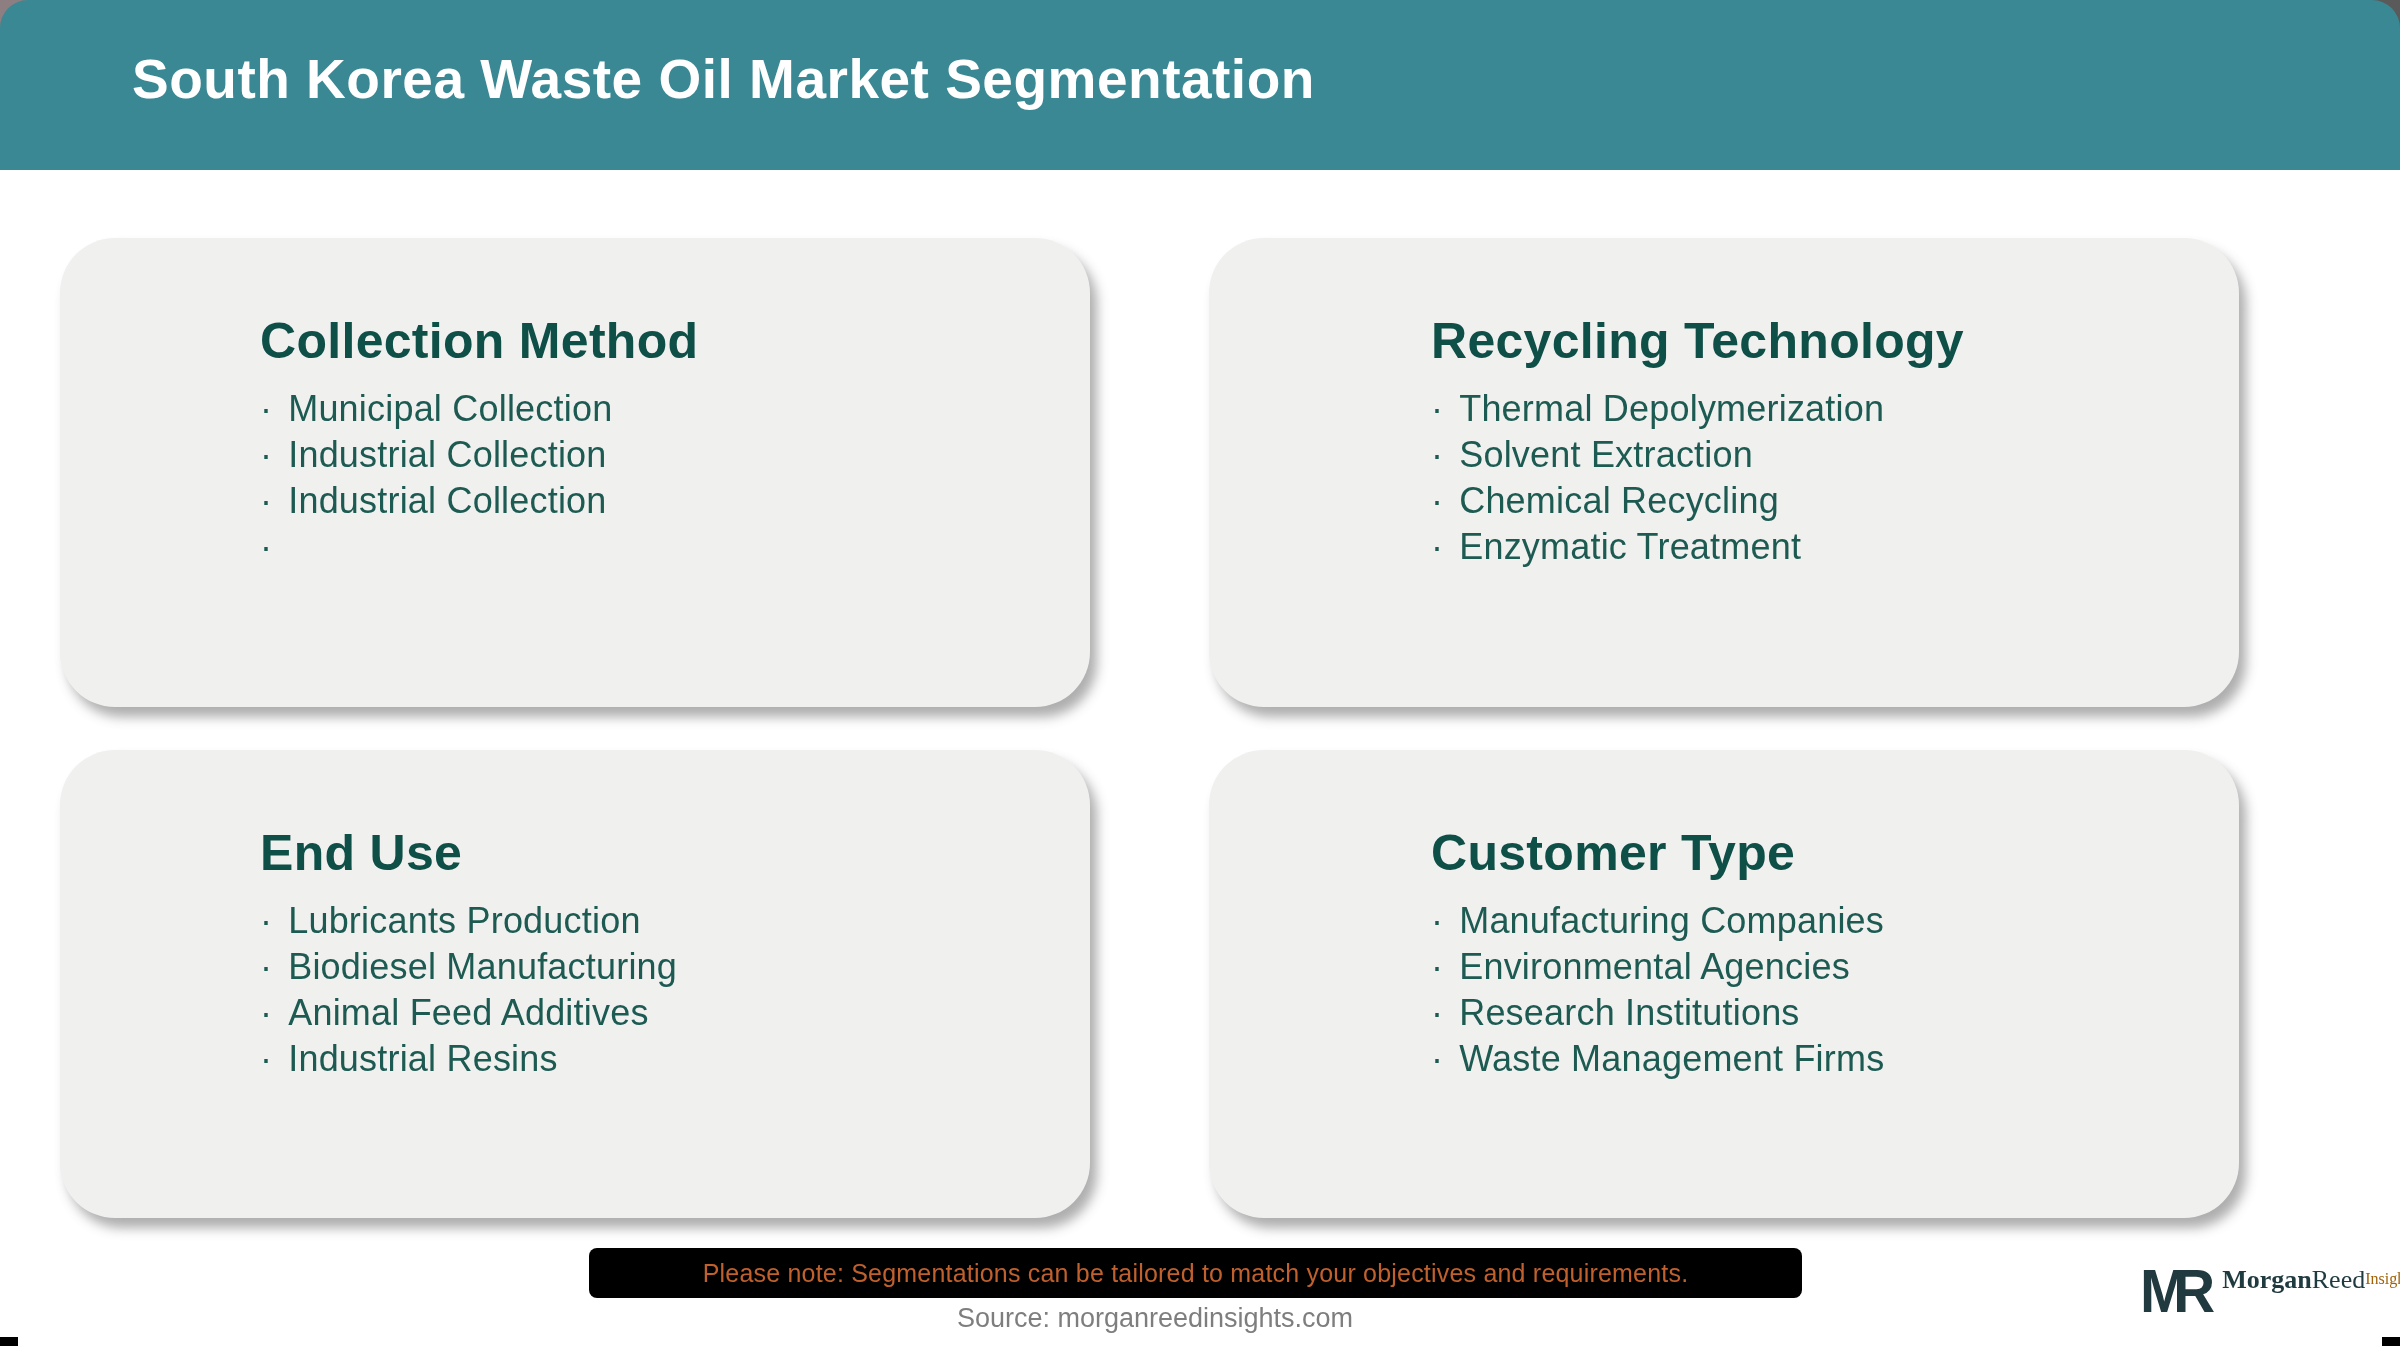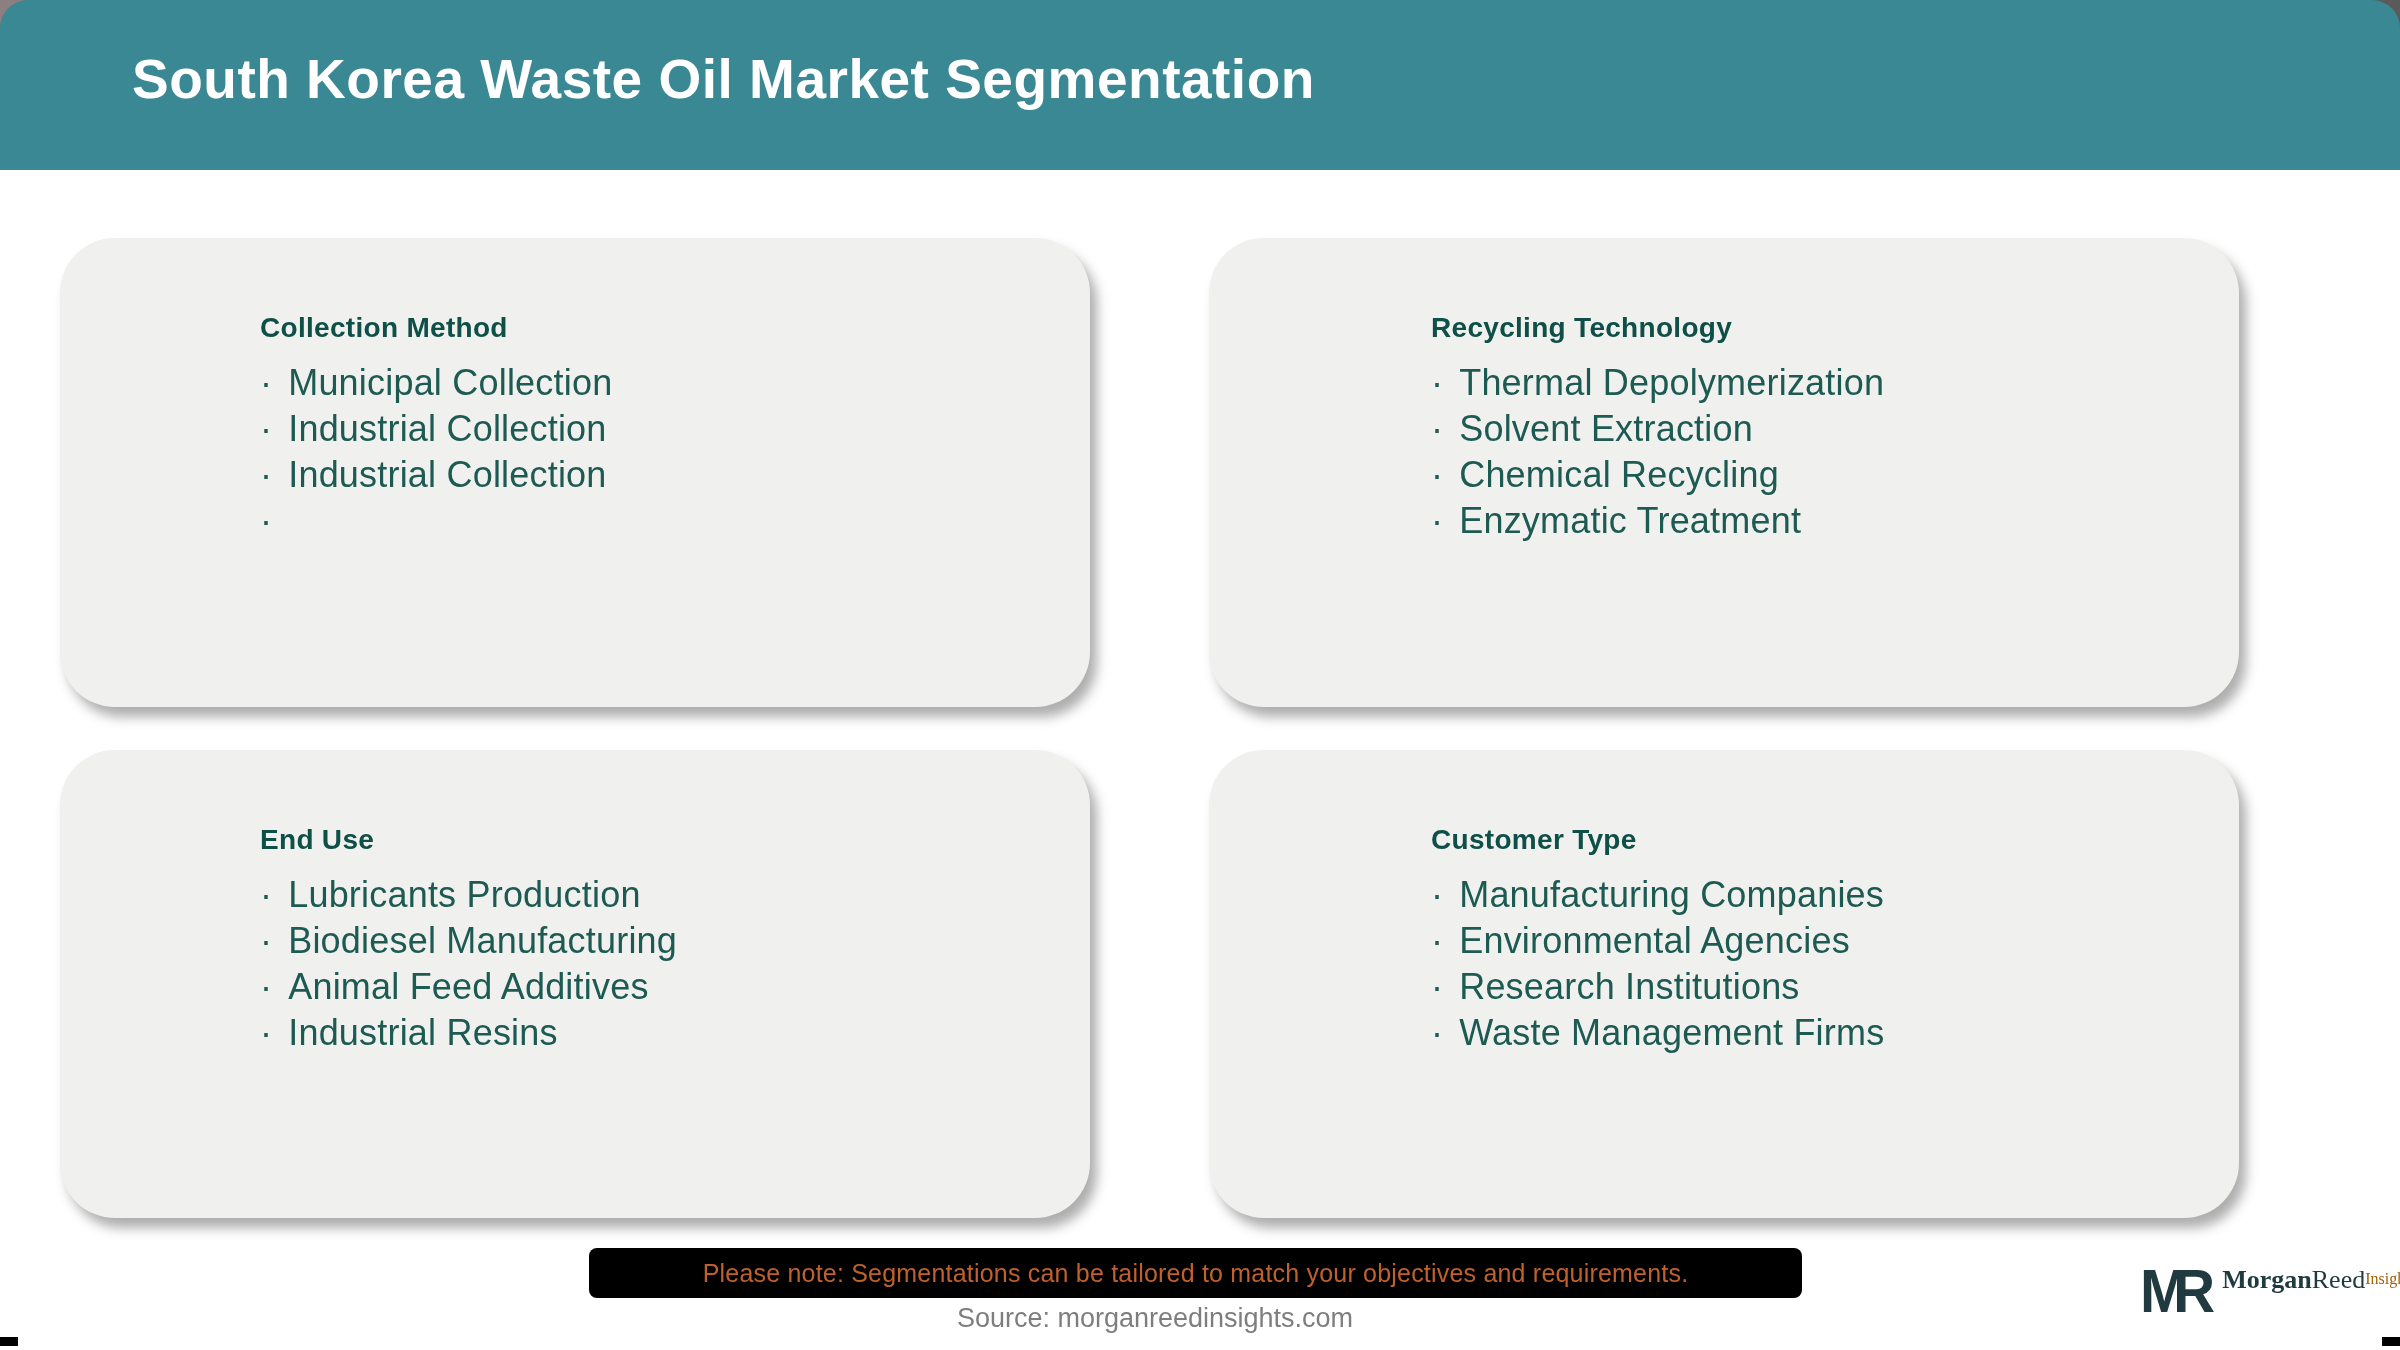--- a/index.html
+++ b/index.html
@@ -49,21 +49,21 @@
     padding-top: 74px;
     z-index: 1;
   }
   .card.row-top { top: 238px; height: 469px; }
   .card.row-bottom { top: 750px; height: 468px; }
   .card.col-left { left: 60px; padding-left: 200px; padding-right: 60px; }
   .card.col-right { left: 1209px; padding-left: 222px; padding-right: 60px; }
 
   .card-title {
     color: #0e4f47;
-    font-size: 28px;
+    font-size: 50px;
     font-weight: 700;
     letter-spacing: 0.3px;
     margin: 0;
   }
   .card-list {
     list-style: none;
     margin: 16px 0 0 0;
     padding: 0;
   }
   .card-item {

